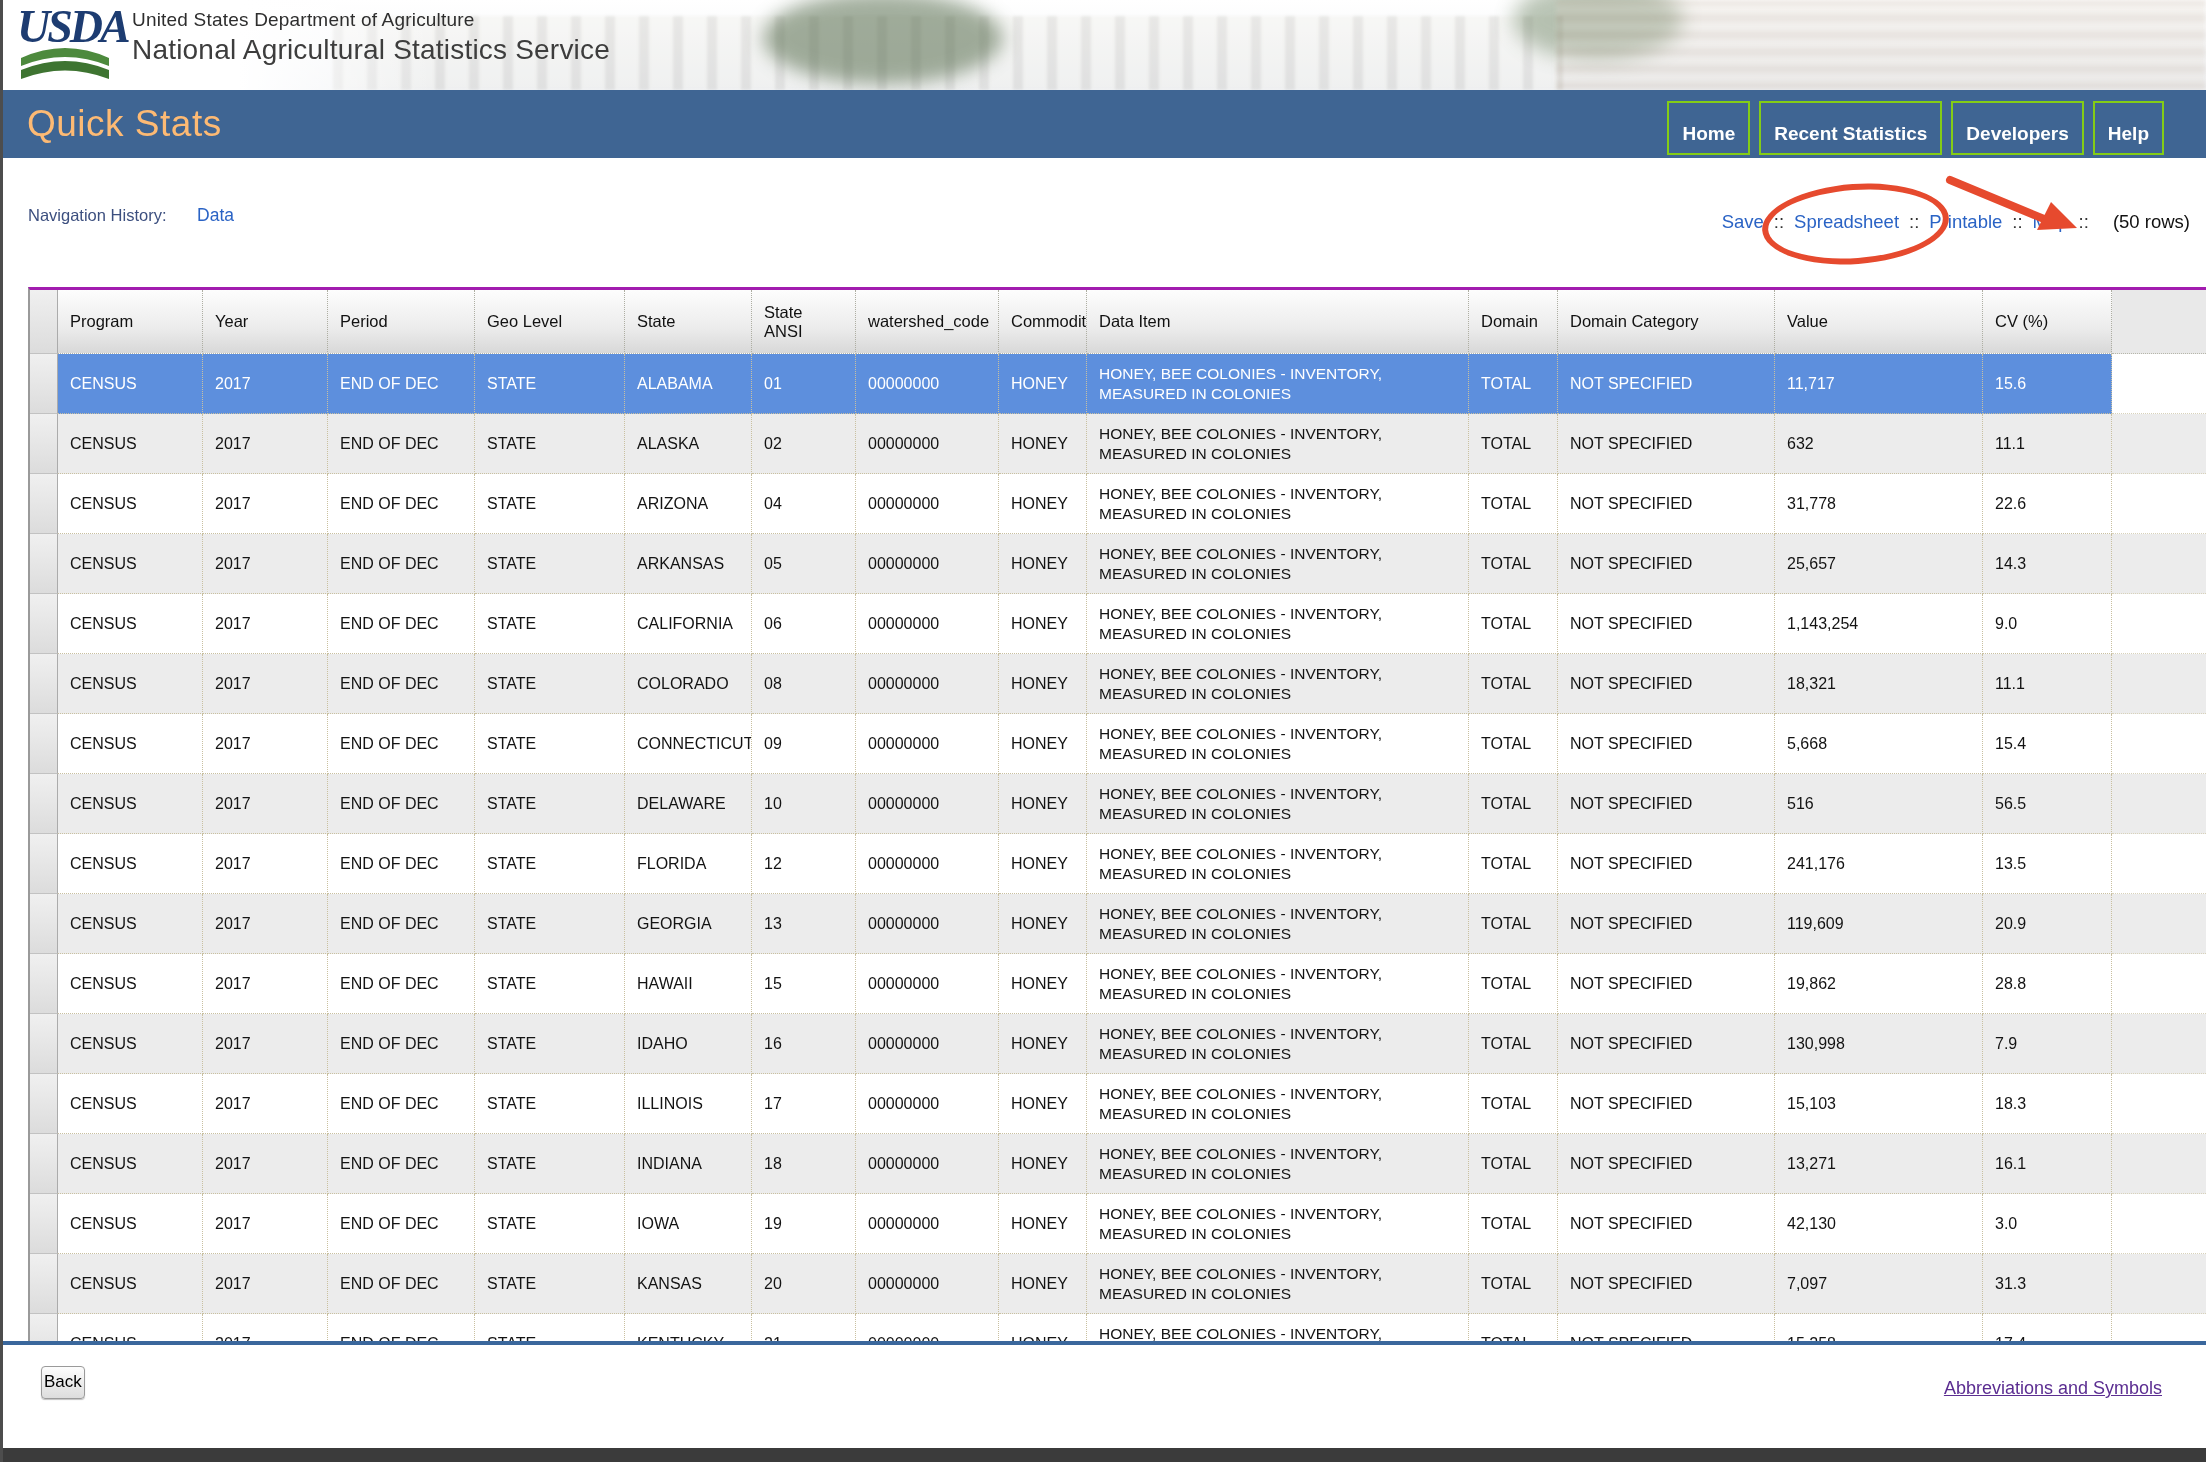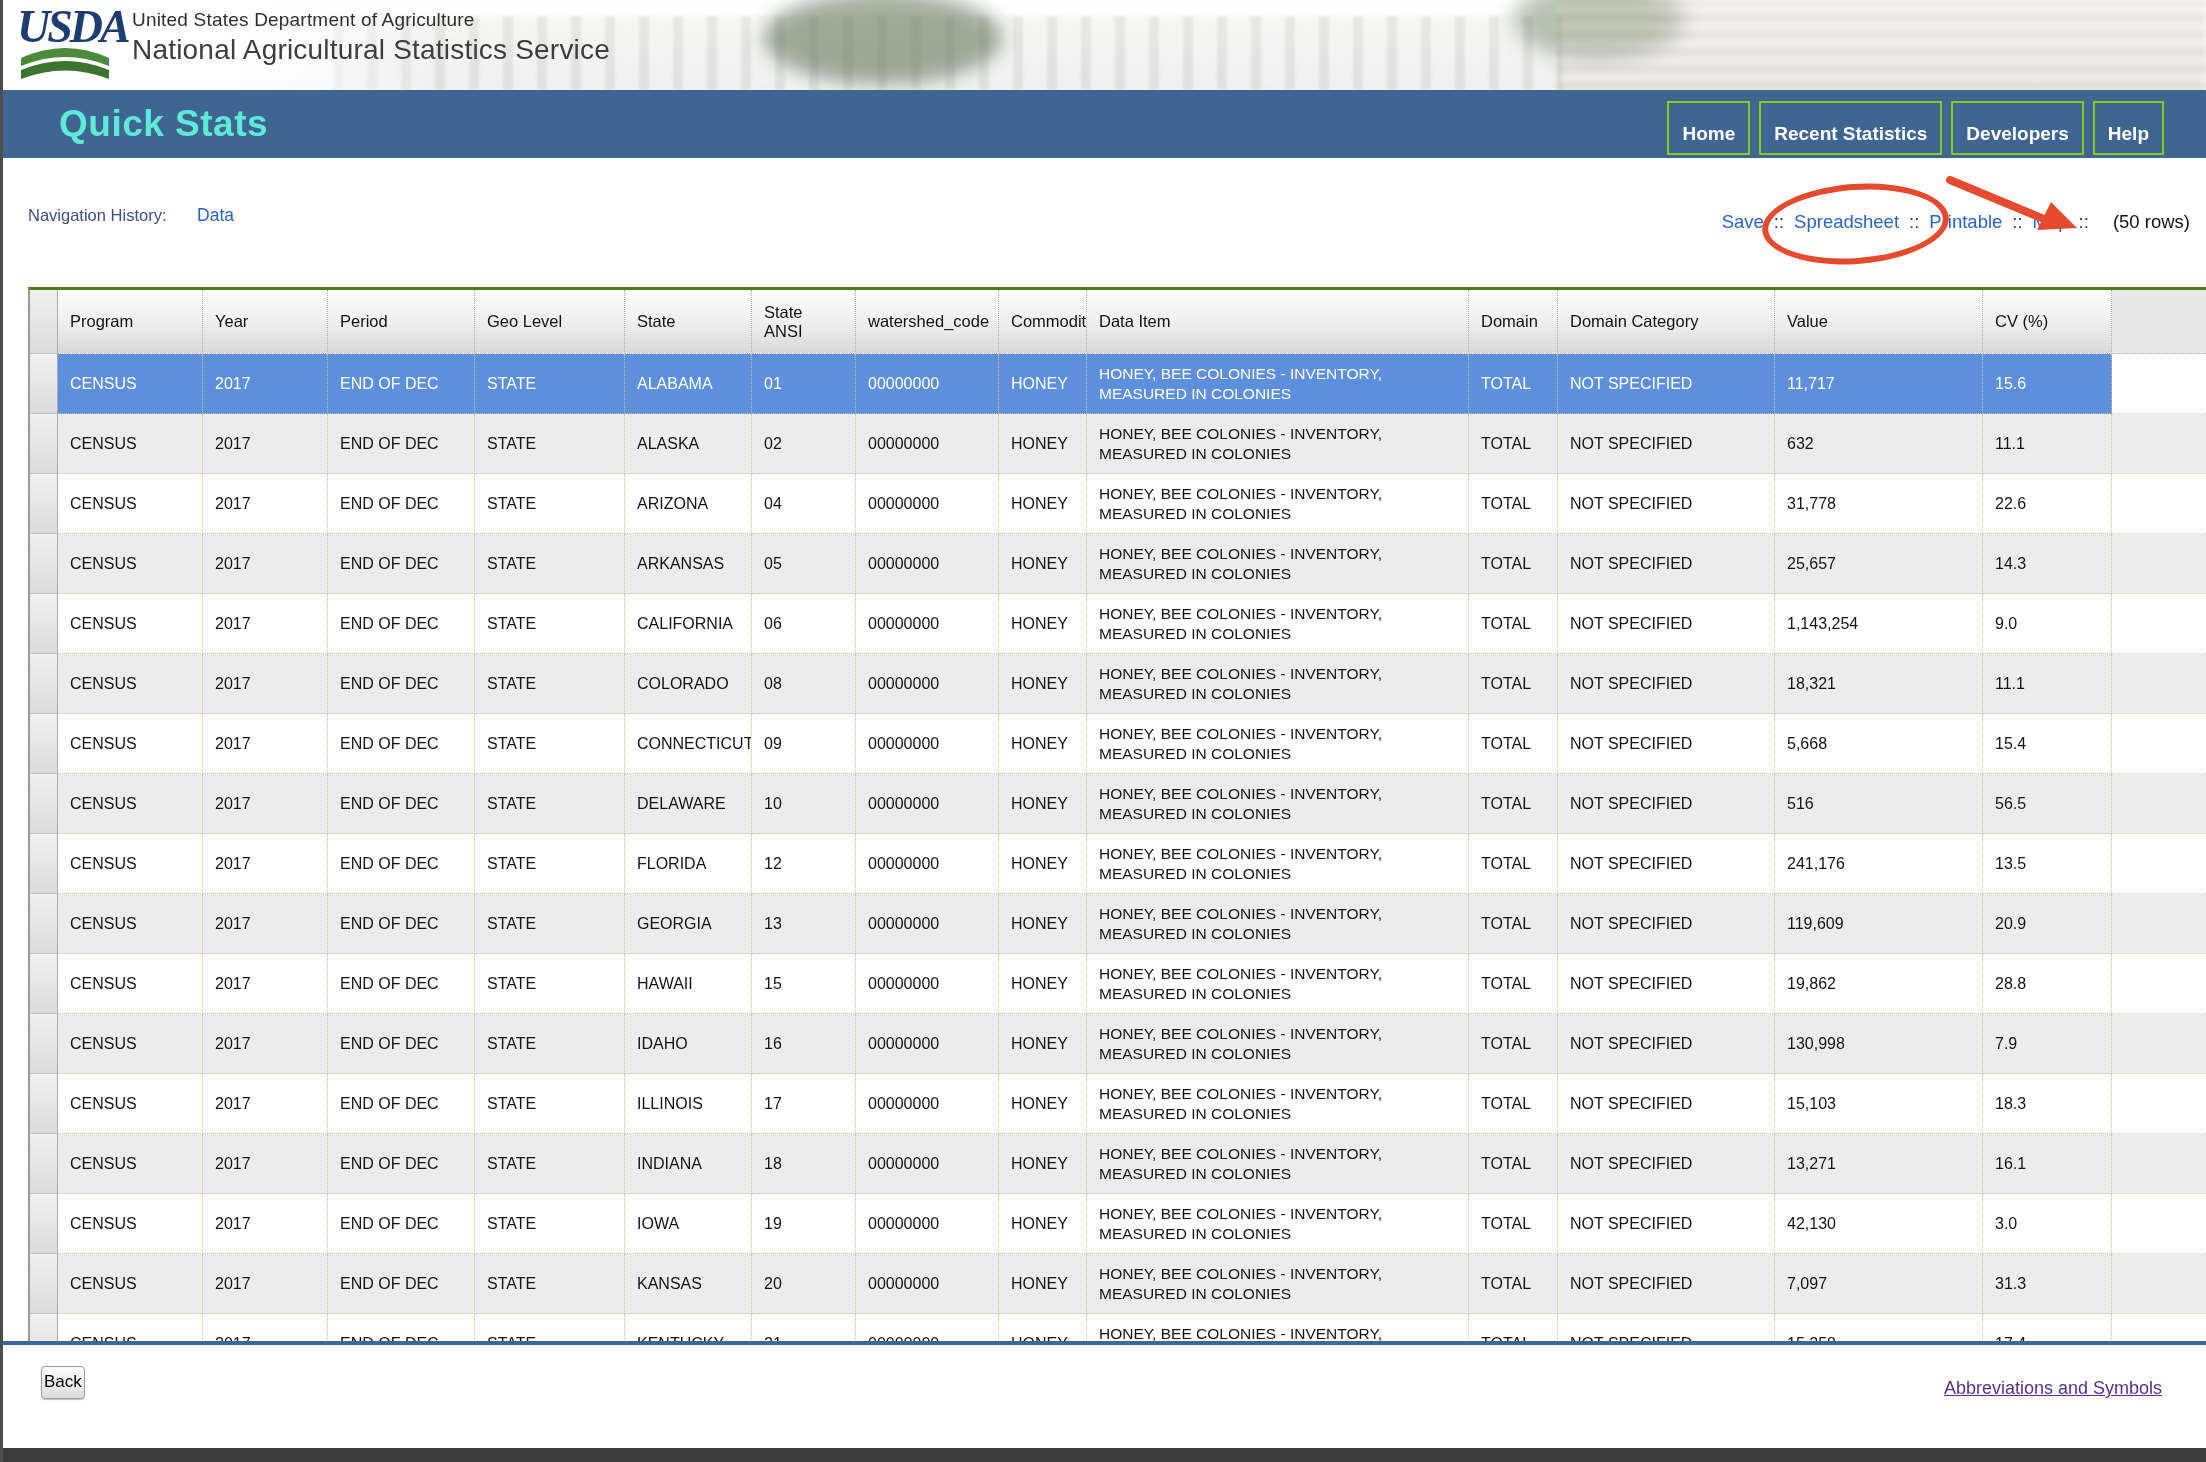--- a/index.html
+++ b/index.html
@@ -29,21 +29,21 @@
   .usda-word { font-family:"Liberation Serif", serif; font-style:italic; font-weight:bold;
                font-size:46px; letter-spacing:-3px; color:#1d3c71; line-height:46px; }
   .swoosh { position:absolute; left:2px; top:42px; }
   .dept { position:absolute; left:129px; top:9px; }
   .dept-line   { font-size:19px; color:#2e2e2e; letter-spacing:.2px; }
   .agency-line { font-size:28px; color:#3d3d3d; margin-top:3px; letter-spacing:.2px; }
 
   
   .title-bar { position:absolute; left:0; top:90px; width:100%; height:68px;
                background:var(--title-bar); display:flex; align-items:center; }
-  .title-bar h1 { color:#5eead4; font-size:37px; font-weight:bold; padding-left:56px; letter-spacing:.5px; }
+  .title-bar h1 { color:#fdba74; font-size:37px; font-weight:normal; padding-left:24px; letter-spacing:.5px; }
   .top-nav { position:absolute; right:42px; bottom:3px; display:flex; gap:9px; }
   .nav-btn { display:block; border:2px solid #84cc16; background:var(--title-bar); color:#fff;
              font-size:19px; font-weight:bold; padding:20px 13px 8px; text-decoration:none; cursor:pointer; }
 
   
   .instructions { position:absolute; left:300px; top:174px; width:1280px; text-align:center;
                   color:var(--instruction-red); font-size:19px; }
   .nav-history { position:absolute; left:25px; top:205px; font-size:16.5px; }
   .nh-label { color:#3c4f7f; }
   .nh-link  { color:var(--link-blue); text-decoration:none; font-size:17.5px; margin-left:26px; cursor:pointer; }
@@ -56,21 +56,21 @@
   .circled { position:relative; }
   .circle-annot { position:absolute; left:-32px; right:-50px; top:-27px; bottom:-31px;
                   border:6px solid var(--annotation-red); border-radius:50%;
                   transform:rotate(-4deg); pointer-events:none; }
   .arrow-annot { position:absolute; right:98px; top:-36px; pointer-events:none; overflow:visible; }
   .arrow-annot line    { stroke:var(--annotation-red); stroke-width:8; stroke-linecap:round; }
   .arrow-annot polygon { fill:var(--annotation-red); }
 
   
   .grid { position:absolute; left:25px; top:287px; right:0; height:1054px; overflow:hidden;
-          background:#fff; border-top:3px solid #4d7c0f; border-left:2px solid #9a9a9a; }
+          background:#fff; border-top:3px solid #a21caf; border-left:2px solid #9a9a9a; }
   .grid-header { display:flex; height:64px; }
   .hcell { flex:none; display:flex; align-items:center; padding:0 12px; font-size:16.5px; color:#111;
            background:linear-gradient(180deg,#fdfdfd 0%,#ececec 60%,#d8d8d8 100%);
            border-right:1px dotted #aeaea2; border-bottom:1px dotted #b6b6aa; overflow:hidden; }
   .hfiller { flex:1 1 auto; background:#e9e9e9; border-bottom:1px dotted #b6b6aa; }
   .gutter { flex:none; width:28px; background:linear-gradient(180deg,#f0f0f0,#dcdcdc);
             border-right:1px solid #ababab; border-bottom:1px solid #c2c2c2; }
   .grid-row { display:flex; height:60px; background:#fca5a5; }
   .grid-row.alt .cell, .grid-row.alt .filler { background:var(--row-stripe); }
   .grid-row.selected .cell { background:var(--selected-row); color:#fff; }

